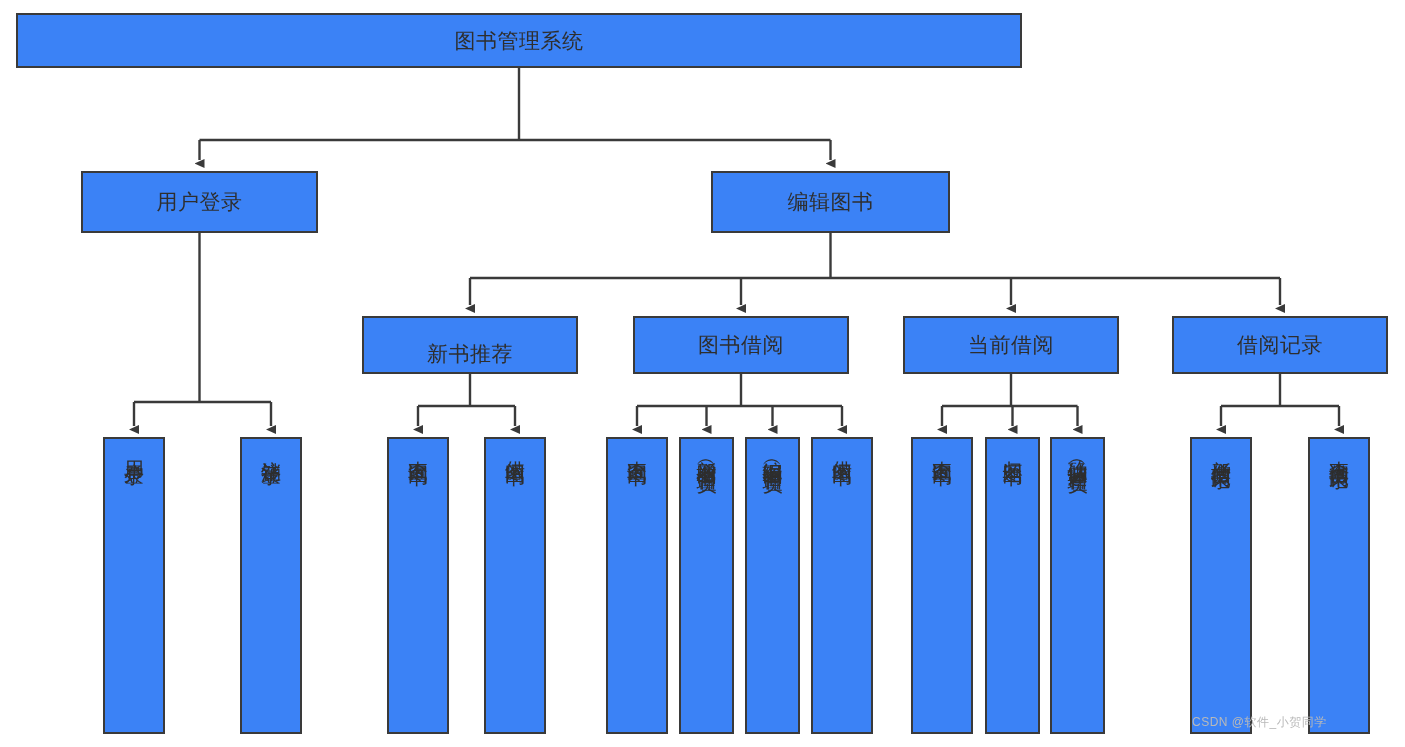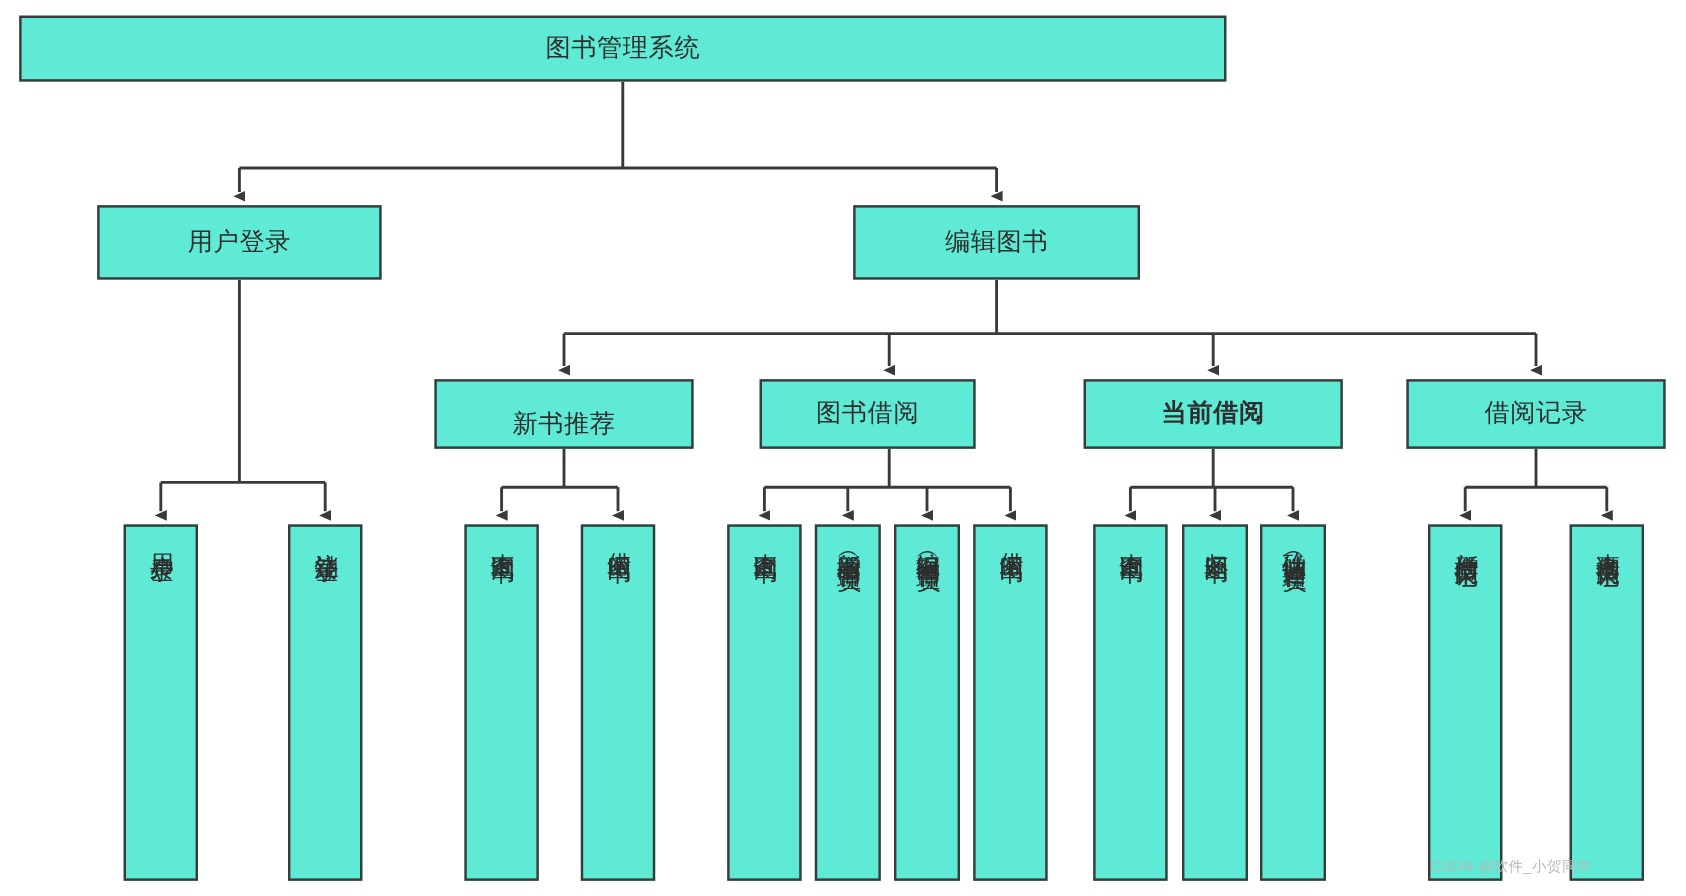--- a/index.html
+++ b/index.html
@@ -21,21 +21,21 @@
     position: absolute;
     left: 0;
     top: 0;
     width: 1405px;
     height: 747px;
     display: block;
   }
   .node-box {
     position: absolute;
     box-sizing: border-box;
-    background: #5eead4;
+    background: #3b82f6;
     border: 2px solid #3a3a3a;
     display: flex;
     align-items: center;
     justify-content: center;
     overflow: hidden;
   }
   .node-box.horiz {
     border-width: 2px;
   }
   .node-label-h {
@@ -123,24 +123,24 @@
   <div class="node-box horiz" style="left: 81px; top: 171px; width: 237px; height: 62px; border-color: rgb(58, 58, 58);">
     <span class="node-label-h" style="color: rgb(46, 46, 46);">用户登录</span>
   </div>
   <div class="node-box horiz" style="left: 711px; top: 171px; width: 239px; height: 62px; border-color: rgb(58, 58, 58);">
     <span class="node-label-h" style="color: rgb(46, 46, 46);">编辑图书</span>
   </div>
 
   <div class="node-box horiz" style="left: 362px; top: 316px; width: 216px; height: 58px; border-color: rgb(58, 58, 58);">
     <span class="node-label-h" style="color: rgb(46, 46, 46); margin-top: 17px;">新书推荐</span>
   </div>
-  <div class="node-box horiz" style="left: 633px; top: 316px; width: 180px; height: 58px; border-color: rgb(58, 58, 58);">
+  <div class="node-box horiz" style="left: 633px; top: 316px; width: 216px; height: 58px; border-color: rgb(58, 58, 58);">
     <span class="node-label-h" style="color: rgb(46, 46, 46);">图书借阅</span>
   </div>
-  <div class="node-box horiz" style="left: 903px; top: 316px; width: 216px; height: 58px; border-color: rgb(58, 58, 58); font-weight: bold;">
+  <div class="node-box horiz" style="left: 903px; top: 316px; width: 216px; height: 58px; border-color: rgb(58, 58, 58);">
     <span class="node-label-h" style="color: rgb(46, 46, 46);">当前借阅</span>
   </div>
   <div class="node-box horiz" style="left: 1172px; top: 316px; width: 216px; height: 58px; border-color: rgb(58, 58, 58);">
     <span class="node-label-h" style="color: rgb(46, 46, 46);">借阅记录</span>
   </div>
 
   <div class="node-box vert" style="left: 103px; top: 437px; width: 62px; height: 297px; border-color: rgb(58, 58, 58);">
     <span class="node-label-v" style="color: rgb(46, 46, 46);">用户登录</span>
   </div>
   <div class="node-box vert" style="left: 240px; top: 437px; width: 62px; height: 297px; border-color: rgb(58, 58, 58);">

